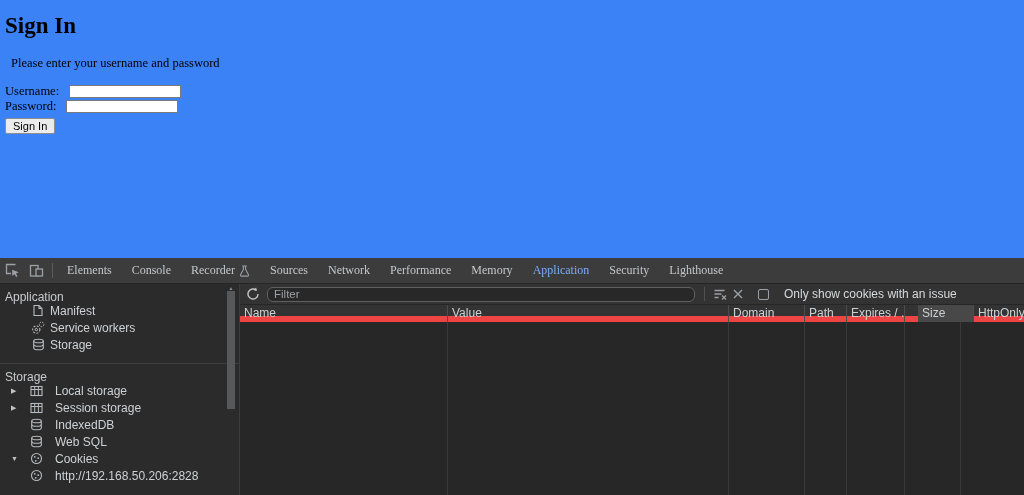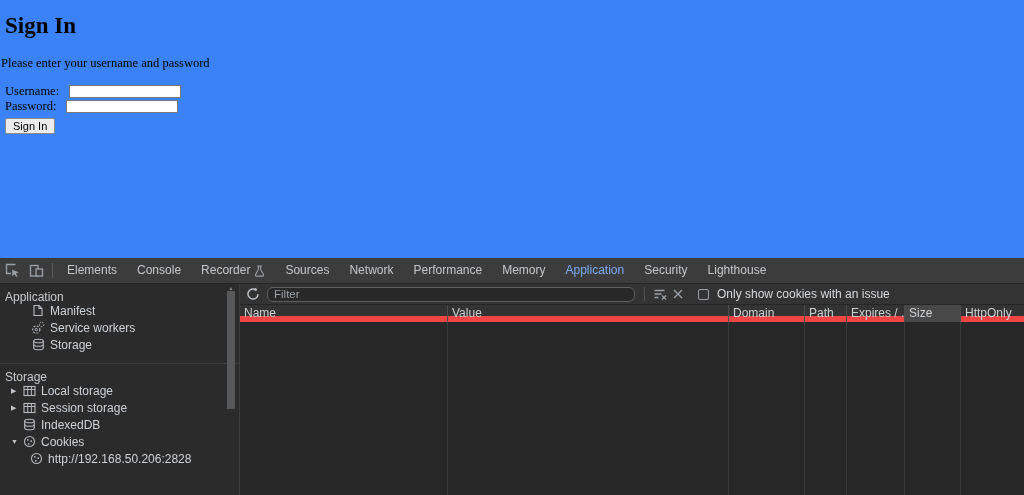--- a/index.html
+++ b/index.html
@@ -2,75 +2,75 @@
 <html><head>
 <meta charset="utf-8">
 <style>
   html,body{margin:0;padding:0;width:1024px;height:495px;overflow:hidden;background:#fff;}
   *{box-sizing:border-box;}
 
   
   .page{position:absolute;top:0;left:0;width:1024px;height:258px;background:#3b82f6;
         font-family:"Liberation Serif",serif;color:#000;}
   .page h1{margin:13px 0 0 5px;font-size:23px;font-weight:bold;}
-  .page .subtitle{margin:17px 0 0 1px;font-size:12.5px;}
+  .page .subtitle{margin:17px 0 0 11px;font-size:12.5px;}
   .form{margin:13px 0 0 5px;font-size:12.5px;}
   .form-row{display:flex;align-items:center;height:15px;}
   .form-row label{margin-right:10px;}
   .text-input{width:112px;height:13px;border:1px solid #7a7a7a;background:#fff;
               font-size:11px;padding:0 2px;margin:0;}
   .signin-btn{margin:4px 0 0 5px;font-family:"Liberation Sans",sans-serif;font-size:11px;
               background:#ececec;border:1px solid #8f8f8f;border-radius:2px;padding:1px 7px;color:#000;}
 
   
   .devtools{position:absolute;top:258px;left:0;width:1024px;height:237px;background:#2b2b2b;
             font-family:"Liberation Sans",sans-serif;font-size:12px;color:#c8cbce;}
   .tabbar{height:26px;background:#3c3c3c;display:flex;align-items:center;border-bottom:1px solid #252525;}
   .tb-icon{width:24px;height:26px;display:flex;align-items:center;justify-content:center;flex:0 0 auto;}
   .tb-sep{width:1px;height:15px;background:#5c5c5c;margin:0 4px;flex:0 0 auto;}
   .tab{height:26px;line-height:25px;padding:16px 10px;color:#c4c7ca;flex:0 0 auto;white-space:nowrap;
-       display:flex;align-items:center;gap:4px;}
+       display:flex;align-items:center;gap:4px;font-family:Liberation Serif, serif;}
   .tab.selected{color:#7cacf8;box-shadow:inset 0 -2px 0 #6d9ee8;}
 
   .dt-body{display:flex;height:211px;}
 
   
   .sidebar{width:240px;position:relative;background:#2b2b2b;border-right:1px solid #3d3d3d;
            overflow:hidden;flex:0 0 auto;}
   .side-header{height:18px;line-height:18px;padding:4px 0 2px 5px;color:#c8cbce;}
   .side-item{height:17px;display:flex;align-items:center;white-space:nowrap;}
   .sec1 .side-item{padding-left:31px;}
-  .sec2 .side-item{padding-left:11px;}
+  .sec2 .side-item{padding-left:11px;gap:7px;}
   .sec2 .side-item.child{padding-left:29px;}
   .side-sec2{border-top:1px solid #3d3d3d;margin-top:10px;}
   .arrow{width:11px;font-size:7px;color:#bfc3c7;flex:0 0 auto;}
   .s-icon{width:14px;height:14px;margin-right:5px;flex:0 0 auto;display:flex;align-items:center;justify-content:center;}
   .side-lbl{color:#ced2d6;text-align:right;}
   .v-scrollbar{position:absolute;top:1px;right:3px;width:10px;height:208px;}
   .v-scrollbar .up{width:10px;height:6px;color:#8a8a8a;font-size:5px;text-align:center;line-height:6px;}
   .v-scrollbar .thumb{position:absolute;top:6px;left:1px;width:8px;height:118px;background:#56585a;}
 
   
   .main{flex:1;display:flex;flex-direction:column;background:#272727;}
   .toolbar{height:21px;background:#333;display:flex;align-items:center;flex:0 0 auto;border-bottom:1px solid #262626;}
   .icon-btn{width:18px;height:18px;display:flex;align-items:center;justify-content:center;flex:0 0 auto;}
   .refresh-btn{margin-left:4px;}
-  .filter-input{width:368px;height:15px;margin-left:5px;background:#282828;border:1px solid #606060;
+  .filter-input{width:428px;height:15px;margin-left:5px;background:#282828;border:1px solid #606060;
                 border-radius:6px;color:#d0d0d0;font-size:11.5px;padding:0 6px;outline:none;
                 font-family:"Liberation Sans",sans-serif;}
   .filter-input::placeholder{color:#9aa0a6;}
   .tbar-sep{width:1px;height:14px;background:#505050;margin:0 6px 0 9px;flex:0 0 auto;}
   .checkbox{width:11px;height:11px;border:1px solid #9aa0a6;border-radius:2px;background:transparent;
             margin-left:11px;flex:0 0 auto;}
-  .cb-label{margin-left:8px;color:#d6d9dc;white-space:nowrap;}
+  .cb-label{margin-left:15px;color:#d6d9dc;white-space:nowrap;}
 
   .grid-header{height:17px;background:#333;display:flex;flex:0 0 auto;border-bottom:6px solid #ef4444;}
   .gh-cell{height:17px;line-height:16px;padding-left:4px;border-right:1px solid #4d4d4d;
            color:#cdd0d3;overflow:hidden;white-space:nowrap;flex:0 0 auto;}
-  .gh-cell.sorted{background:#484848;}
+  .gh-cell.sorted{background:#484848;margin-left:13px;}
   .grid-body{flex:1;display:flex;background:#272727;}
   .gb-col{height:100%;border-right:1px solid #3a3a3a;flex:0 0 auto;}
 
   .w-name{width:208px;} .w-value{width:281px;} .w-domain{width:76px;} .w-path{width:42px;}
   .w-expires{width:58px;} .w-size{width:56px;} .w-httponly{width:63px;border-right:none;}
 
   svg{display:block;}
 </style>
 </head>
 <body>
@@ -212,20 +212,31 @@
           <span class="s-icon">
             <svg width="13" height="13" viewBox="0 0 13 13">
               <ellipse cx="6.5" cy="3" rx="4.8" ry="1.8" fill="none" stroke="#b6babf" stroke-width="1.1"></ellipse>
               <path d="M1.7 3v7c0 1 2.1 1.8 4.8 1.8s4.8-.8 4.8-1.8V3" fill="none" stroke="#b6babf" stroke-width="1.1"></path>
               <path d="M1.7 6.5c0 1 2.1 1.8 4.8 1.8s4.8-.8 4.8-1.8" fill="none" stroke="#b6babf" stroke-width="1.1"></path>
             </svg>
           </span>
           <span class="side-lbl">IndexedDB</span>
         </div>
 
+        <div class="side-item">
+          <span class="arrow"></span>
+          <span class="s-icon">
+            <svg width="13" height="13" viewBox="0 0 13 13">
+              <ellipse cx="6.5" cy="3" rx="4.8" ry="1.8" fill="none" stroke="#b6babf" stroke-width="1.1"></ellipse>
+              <path d="M1.7 3v7c0 1 2.1 1.8 4.8 1.8s4.8-.8 4.8-1.8V3" fill="none" stroke="#b6babf" stroke-width="1.1"></path>
+              <path d="M1.7 6.5c0 1 2.1 1.8 4.8 1.8s4.8-.8 4.8-1.8" fill="none" stroke="#b6babf" stroke-width="1.1"></path>
+            </svg>
+          </span>
+          <span class="side-lbl">Web SQL</span>
+        </div>
 
         <div class="side-item">
           <span class="arrow">▼</span>
           <span class="s-icon">
             <svg width="13" height="13" viewBox="0 0 13 13">
               <circle cx="6.5" cy="6.5" r="5" fill="none" stroke="#b6babf" stroke-width="1.1"></circle>
               <circle cx="4.8" cy="4.8" r="0.9" fill="#b6babf"></circle>
               <circle cx="8.2" cy="6.2" r="0.9" fill="#b6babf"></circle>
               <circle cx="5.8" cy="8.8" r="0.9" fill="#b6babf"></circle>
             </svg>

